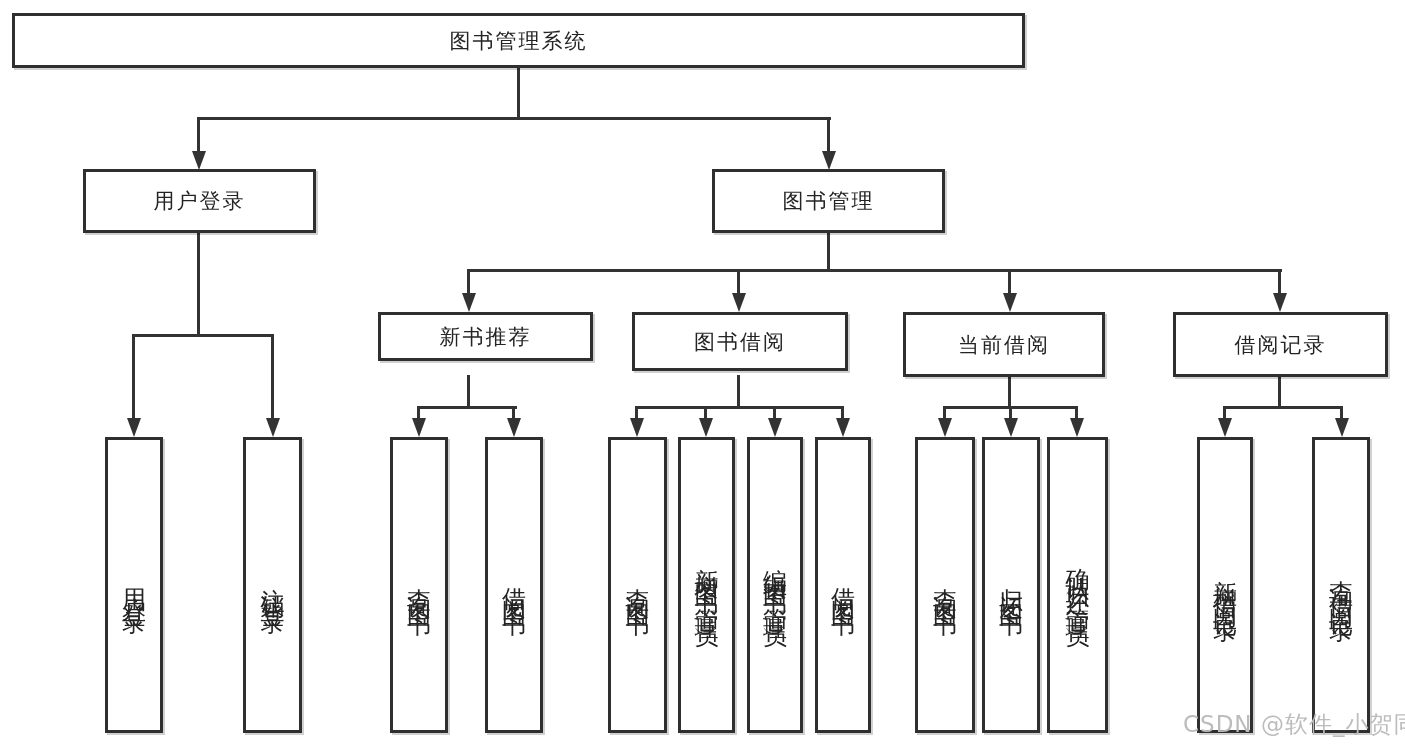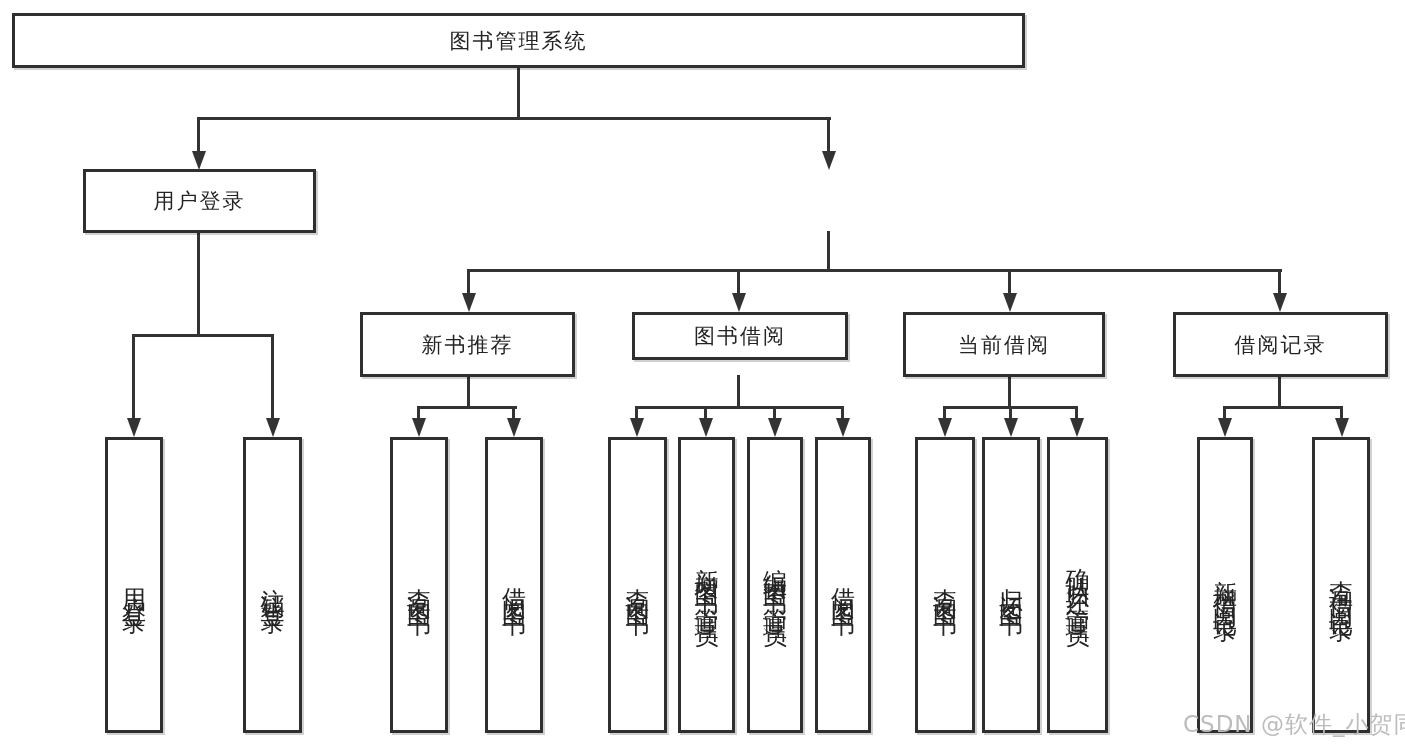--- a/index.html
+++ b/index.html
@@ -98,25 +98,28 @@
   <div class="vline" style="left:1340px;top:406px;height:14px"></div>
   <div class="ahead" style="left:1335px;top:418px"></div>
 
   <div class="box" style="left:12px;top:13px;width:1013px;height:55px">
     <span class="hlabel">图书管理系统</span>
   </div>
 
   <div class="box" style="left:83px;top:169px;width:233px;height:64px">
     <span class="hlabel">用户登录</span>
   </div>
+  <div class="box" style="left:712px;top:169px;width:233px;height:64px">
+    <span class="hlabel">图书管理</span>
+  </div>
 
-  <div class="box" style="left:360px;top:312px;width:215px;height:65px">
+  <div class="box" style="left:378px;top:312px;width:215px;height:49px">
     <span class="hlabel">新书推荐</span>
   </div>
-  <div class="box" style="left:632px;top:312px;width:216px;height:48px">
+  <div class="box" style="left:632px;top:312px;width:216px;height:59px">
     <span class="hlabel">图书借阅</span>
   </div>
   <div class="box" style="left:903px;top:312px;width:202px;height:65px">
     <span class="hlabel">当前借阅</span>
   </div>
   <div class="box" style="left:1173px;top:312px;width:215px;height:65px">
     <span class="hlabel">借阅记录</span>
   </div>
 
   <div class="box" style="left:105px;top:437px;width:58px;height:296px">

